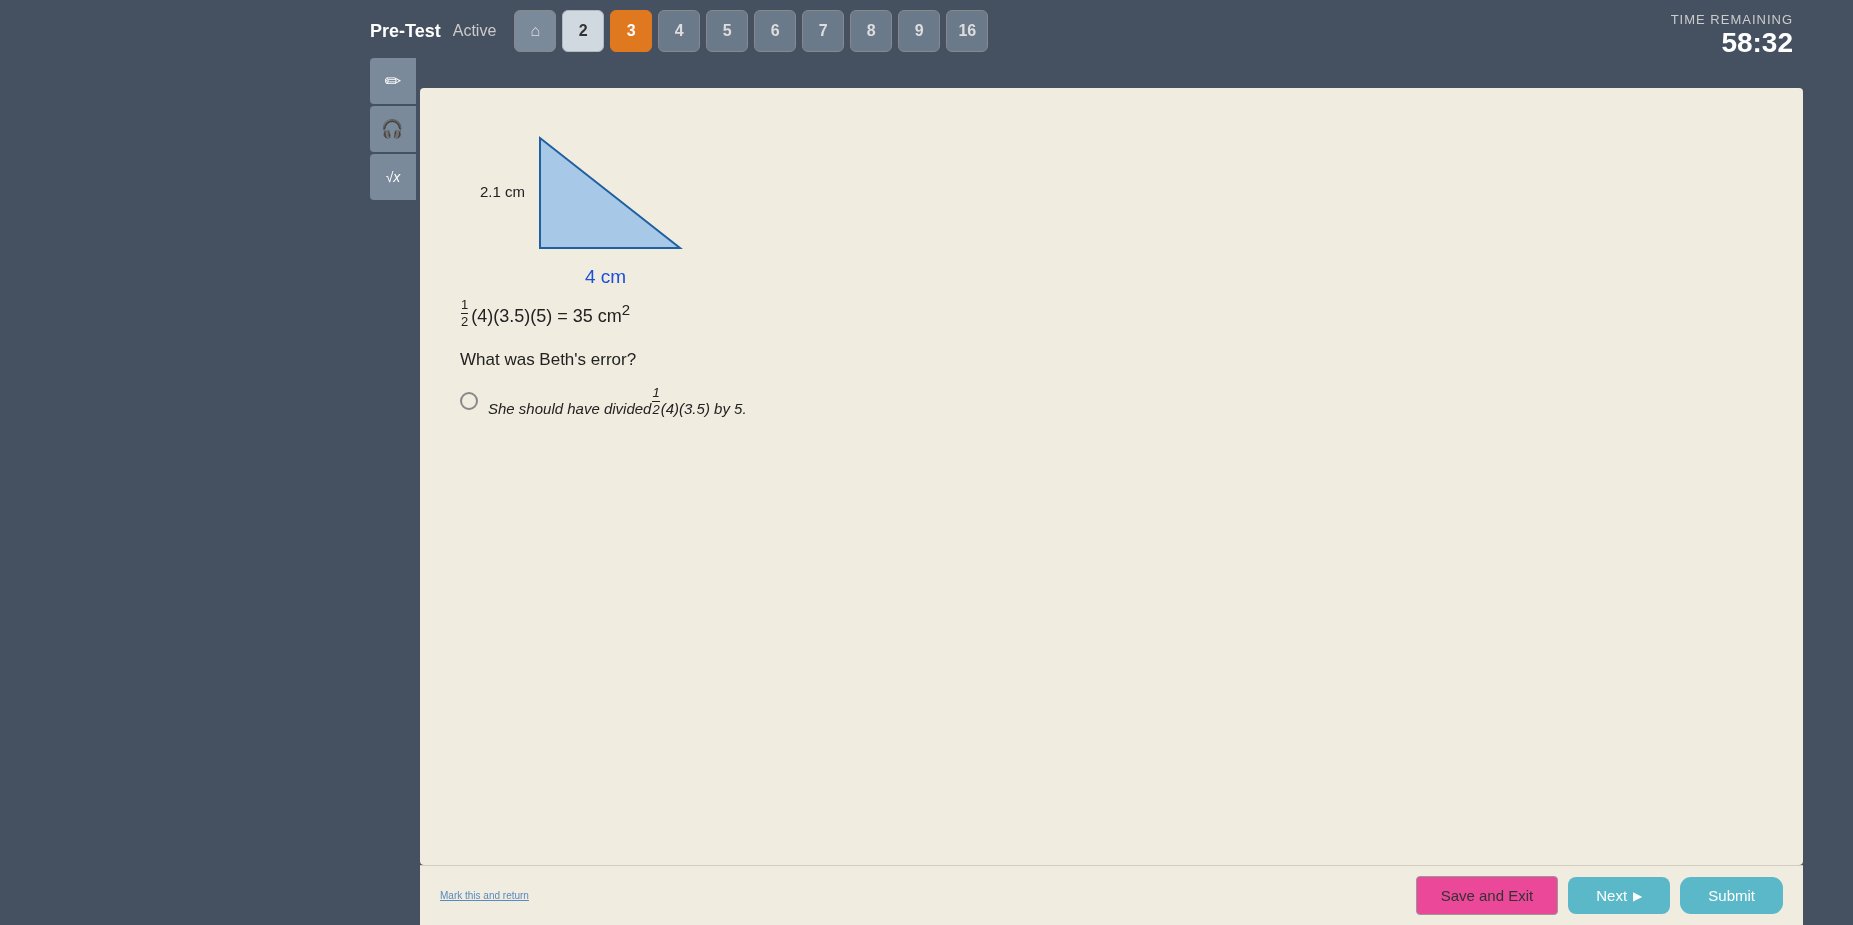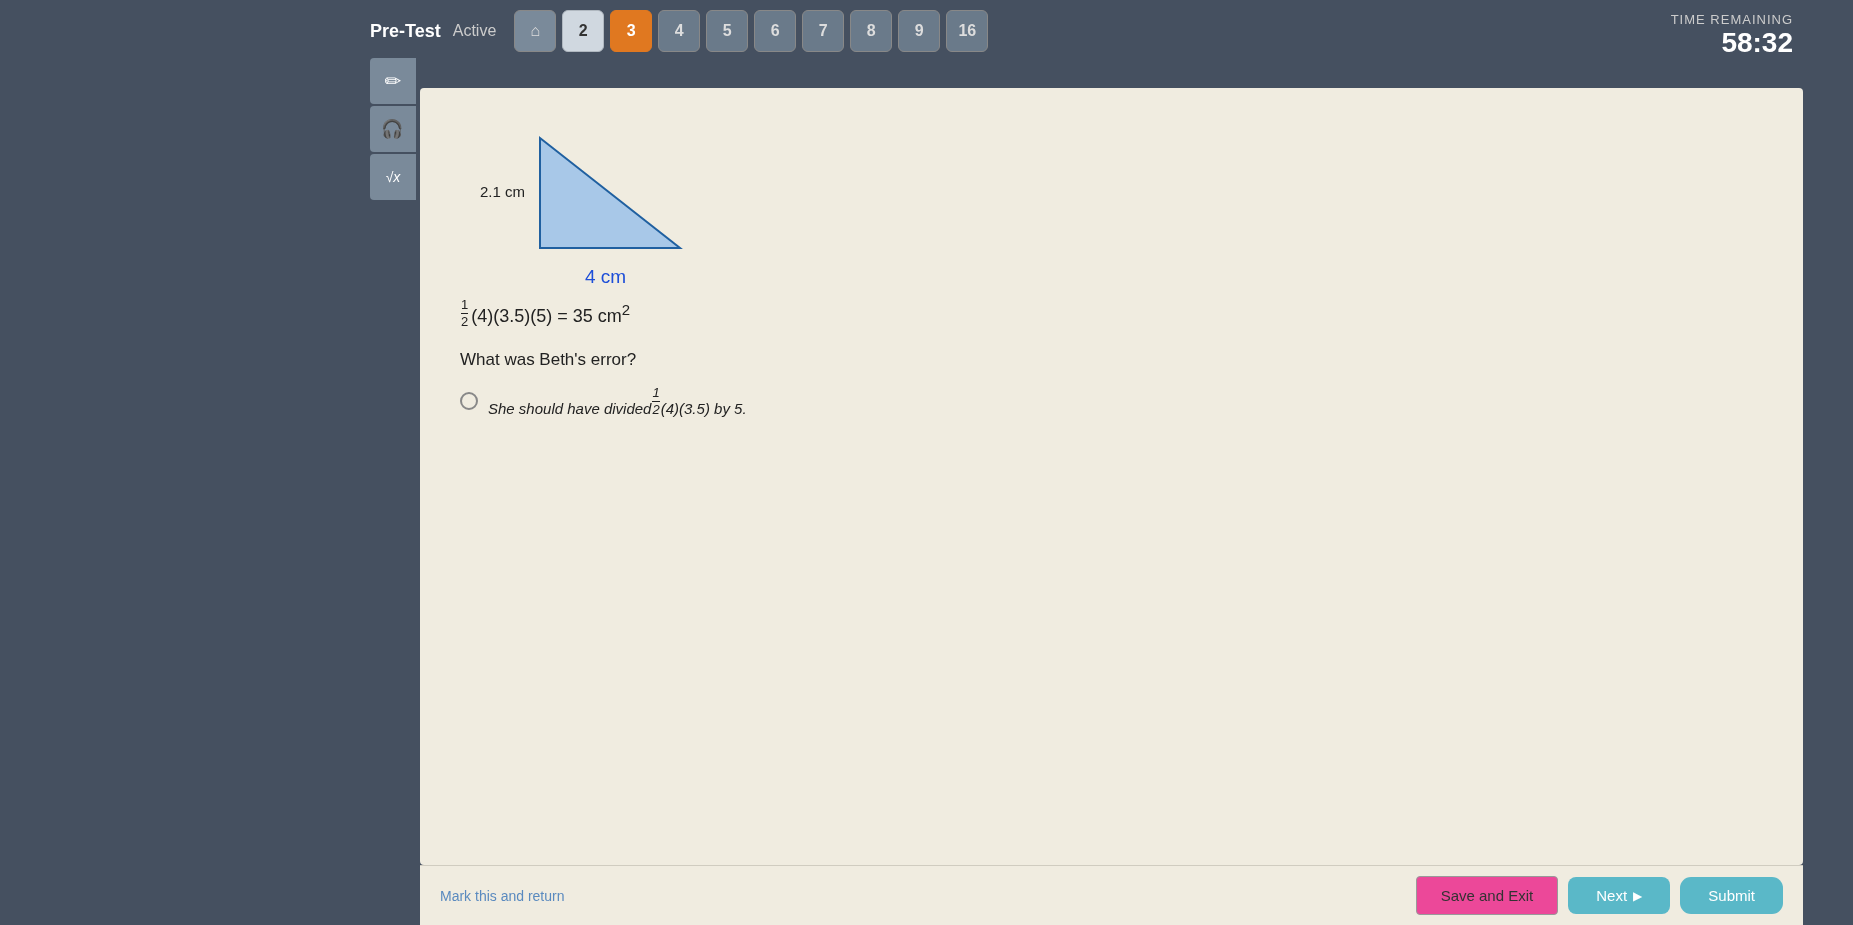--- a/index.html
+++ b/index.html
@@ -212,21 +212,22 @@
       height: 60px;
       background: #f0ece0;
       border-top: 1px solid #d0ccc0;
       display: flex;
       align-items: center;
       padding: 0 20px;
     }
 
     .mark-return-link {
       color: #5a8abf;
-      font-size: 14px;
+      font-size: 10px;
+      text-decoration: underline;
       cursor: pointer;
     }
 
     .spacer { flex: 1; }
 
     .btn-save {
       background: #ec4899;
       border: 1px solid #999;
       color: #333;
       padding: 10px 24px;

